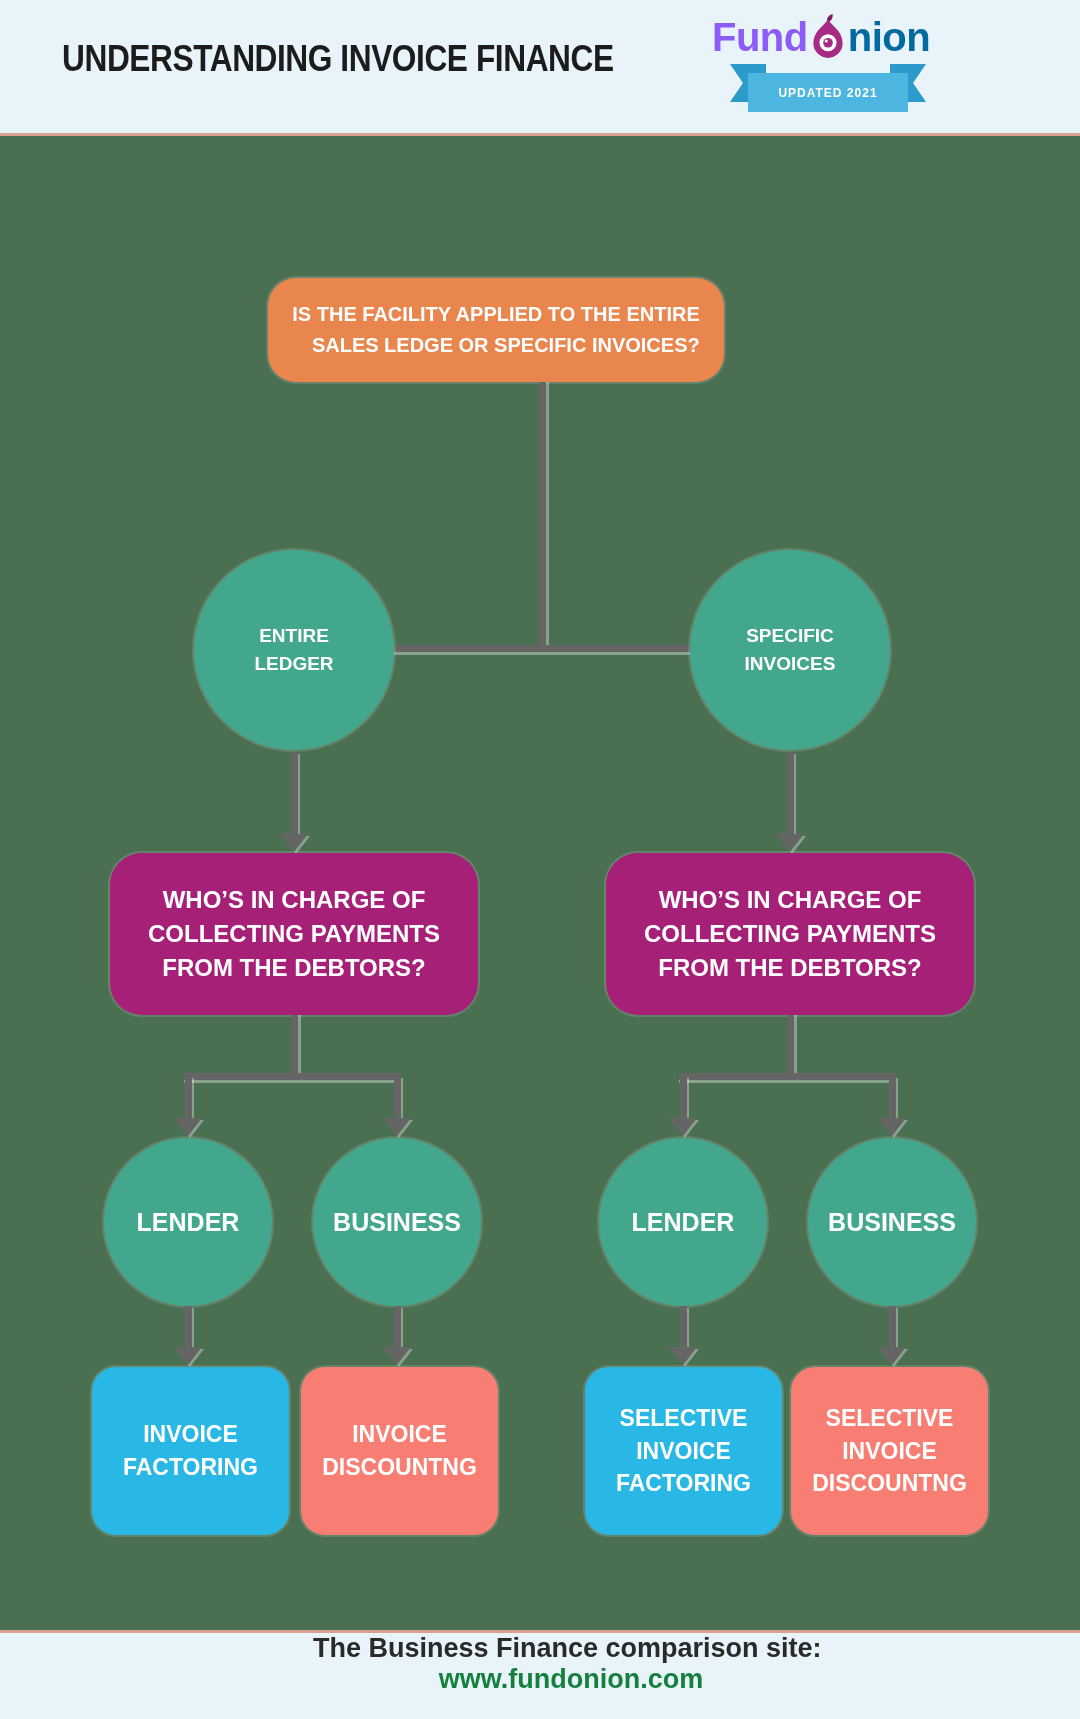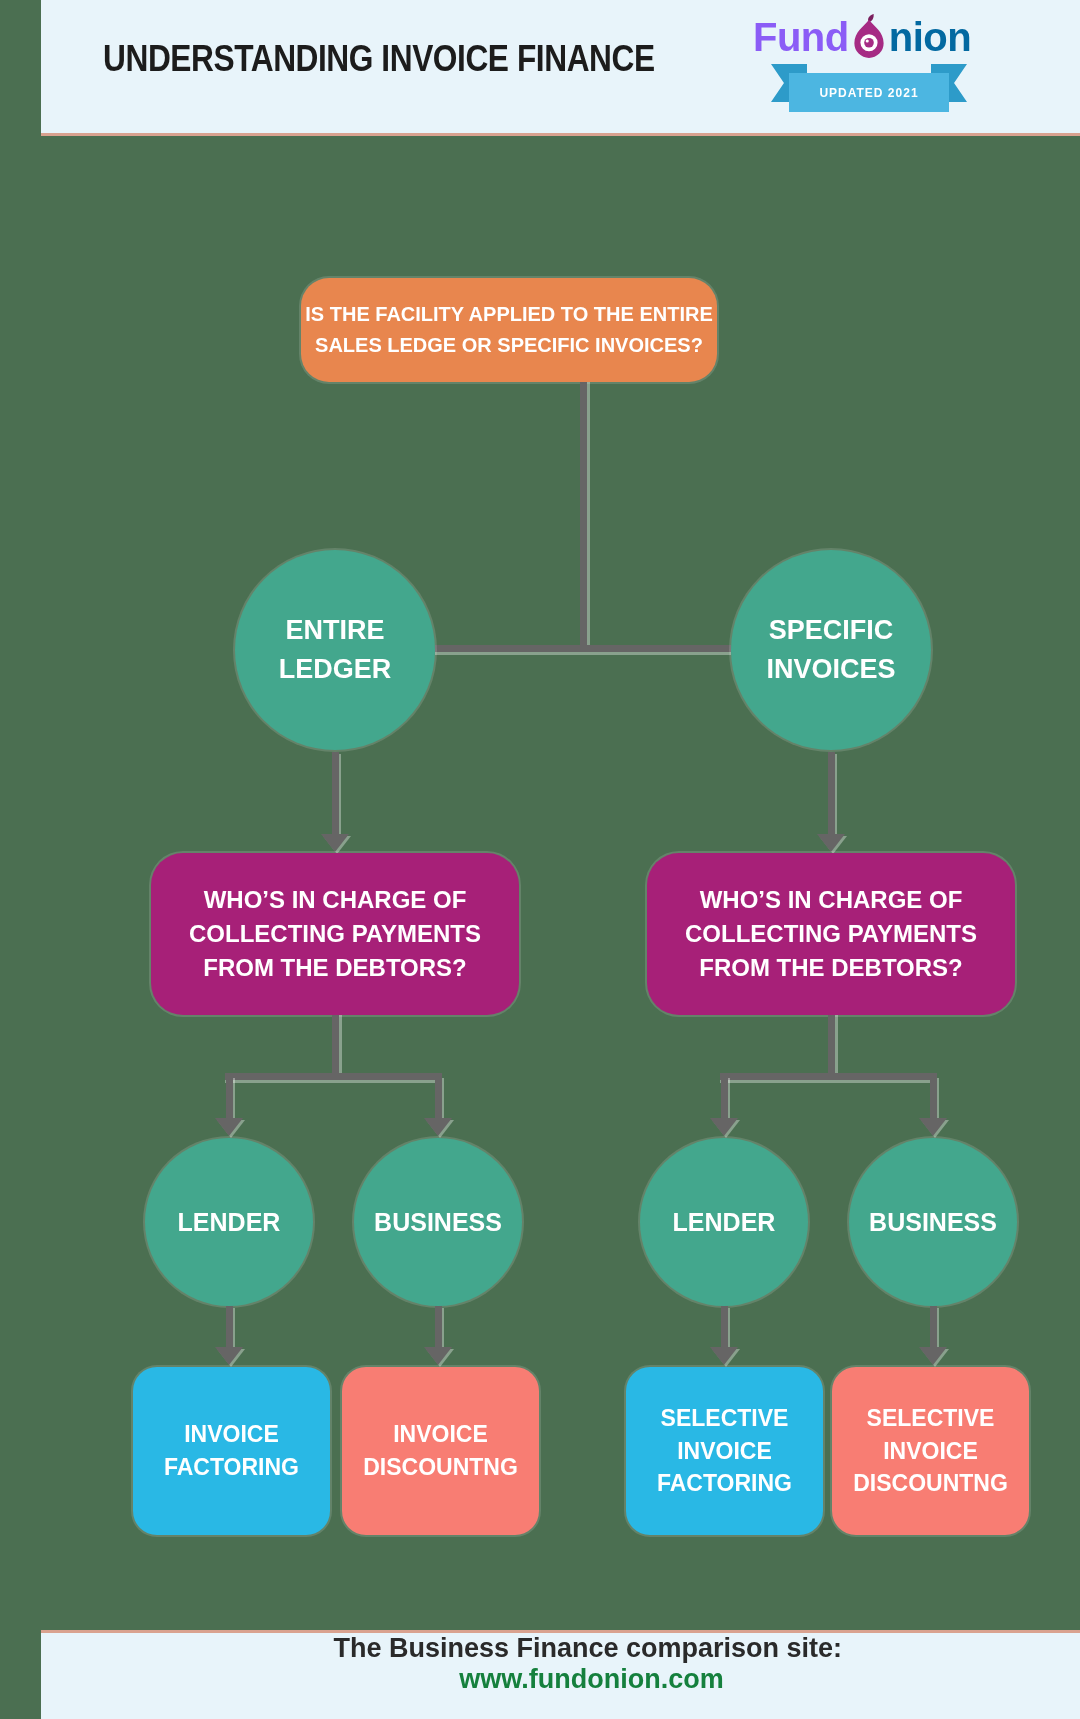--- a/index.html
+++ b/index.html
@@ -1,17 +1,17 @@
 <!DOCTYPE html>
 <html><head>
 <meta charset="utf-8">
 <style>
   * { margin:0; padding:0; box-sizing:border-box; }
   body { font-family:"Liberation Sans", sans-serif; }
-  .page { position:relative; width:1080px; height:1719px; overflow:hidden; background:#4b6f51;padding-left:41px; }
+  .page { position:relative; width:1080px; height:1719px; overflow:hidden; background:#4b6f51; }
 
   
   .header { position:relative; width:100%; height:133px; background:#e8f4fa; }
   .title { position:absolute; left:62px; top:38px; font-size:36px; font-weight:bold;
            color:#1c1c1c; letter-spacing:-0.5px; transform:scaleX(.88); transform-origin:left center;
            white-space:nowrap; }
   .logo { position:absolute; left:712px; top:14px; display:flex; align-items:center;
           font-size:40px; font-weight:bold; letter-spacing:-0.5px; }
   .logo .p1 { color:#8b5cf6; }
   .logo .p2 { color:#0369a1; }
@@ -29,21 +29,21 @@
   
   .canvas { position:relative; width:100%; height:1494px; background:#4b6f51; }
 
   .node { position:absolute; display:flex; align-items:center; justify-content:center;
           text-align:center; color:#ffffff; font-weight:bold;
           box-shadow:0 0 0 2px rgba(255,255,255,.14); }
   .node .ln { display:block; }
   .rbox   { background:#e8864e; border-radius:28px; font-size:20px; line-height:1.55; }
   .qbox   { background:#a72078; border-radius:32px; font-size:24px; line-height:1.42; }
   .circle { background:#43a78d; border-radius:50%; }
-  .c-top  { font-size:27px; line-height:1.45; }
+  .c-top  { font-size:19px; line-height:1.45; }
   .c-mid  { font-size:25px; line-height:1.4; }
   .obox   { border-radius:24px; font-size:23px; line-height:1.42; }
   .obox.fact { background:#29b8e5; }
   .obox.disc { background:#f87d73; }
 
   .line { position:absolute; background:#666565; }
   .vline { box-shadow:3px 0 0 rgba(255,255,255,.35); }
   .hline { box-shadow:0 3px 0 rgba(255,255,255,.35); }
 
   .arrow { position:absolute; width:28px; display:flex; flex-direction:column; align-items:center;
@@ -81,21 +81,21 @@
       <div class="tail left"></div>
       <div class="tail right"></div>
       <div class="band">UPDATED 2021</div>
     </div>
   </div>
 
   <div class="sep"></div>
 
   <div class="canvas">
 
-    <div class="node rbox" style="left:260px;top:142px;width:416px;height:104px;">
+    <div class="node rbox" style="left:268px;top:142px;width:456px;height:104px;text-align:right;">
       <div>
         <span class="ln">IS THE FACILITY APPLIED TO THE ENTIRE</span>
         <span class="ln">SALES LEDGE OR SPECIFIC INVOICES?</span>
       </div>
     </div>
 
     <div class="line vline" style="left:539px;top:246px;width:7px;height:266px;"></div>
     <div class="line hline" style="left:394px;top:509px;width:296px;height:7px;"></div>
 
     <div class="node circle c-top" style="left:194px;top:414px;width:200px;height:200px;">

